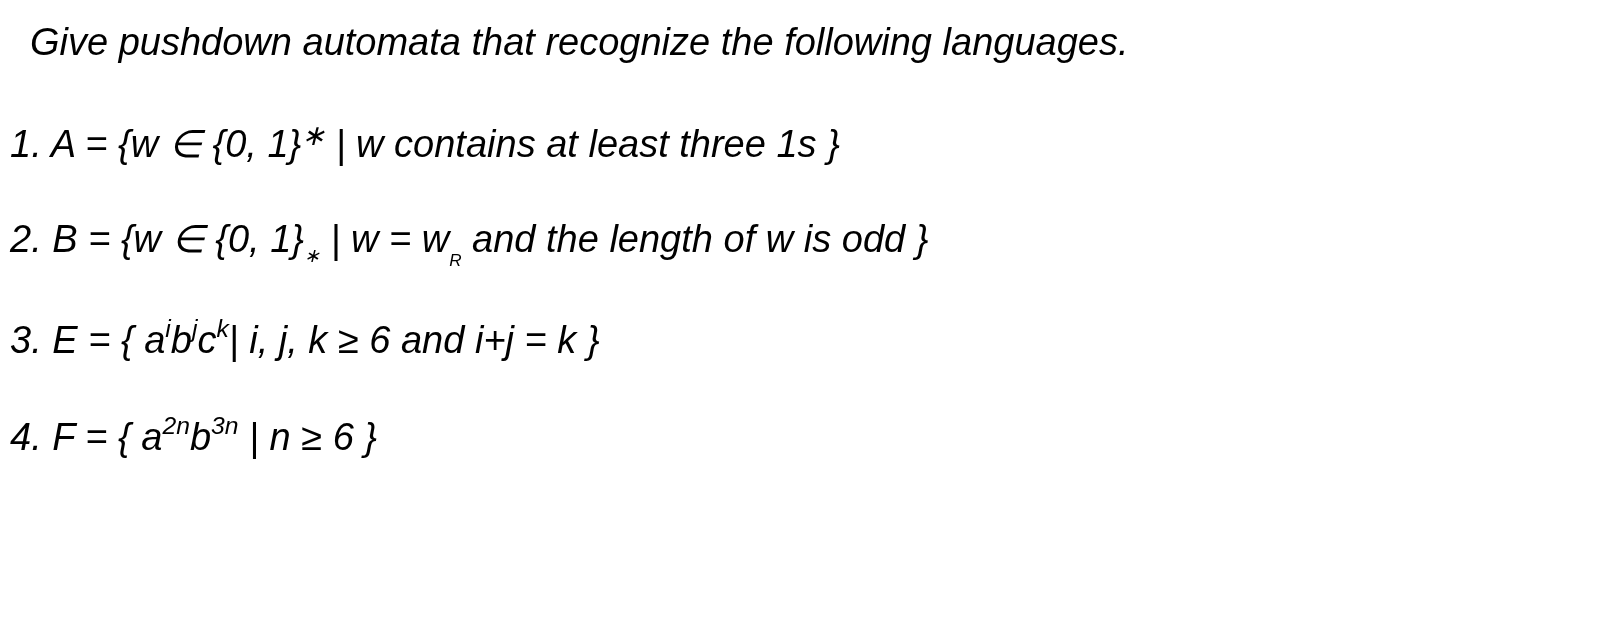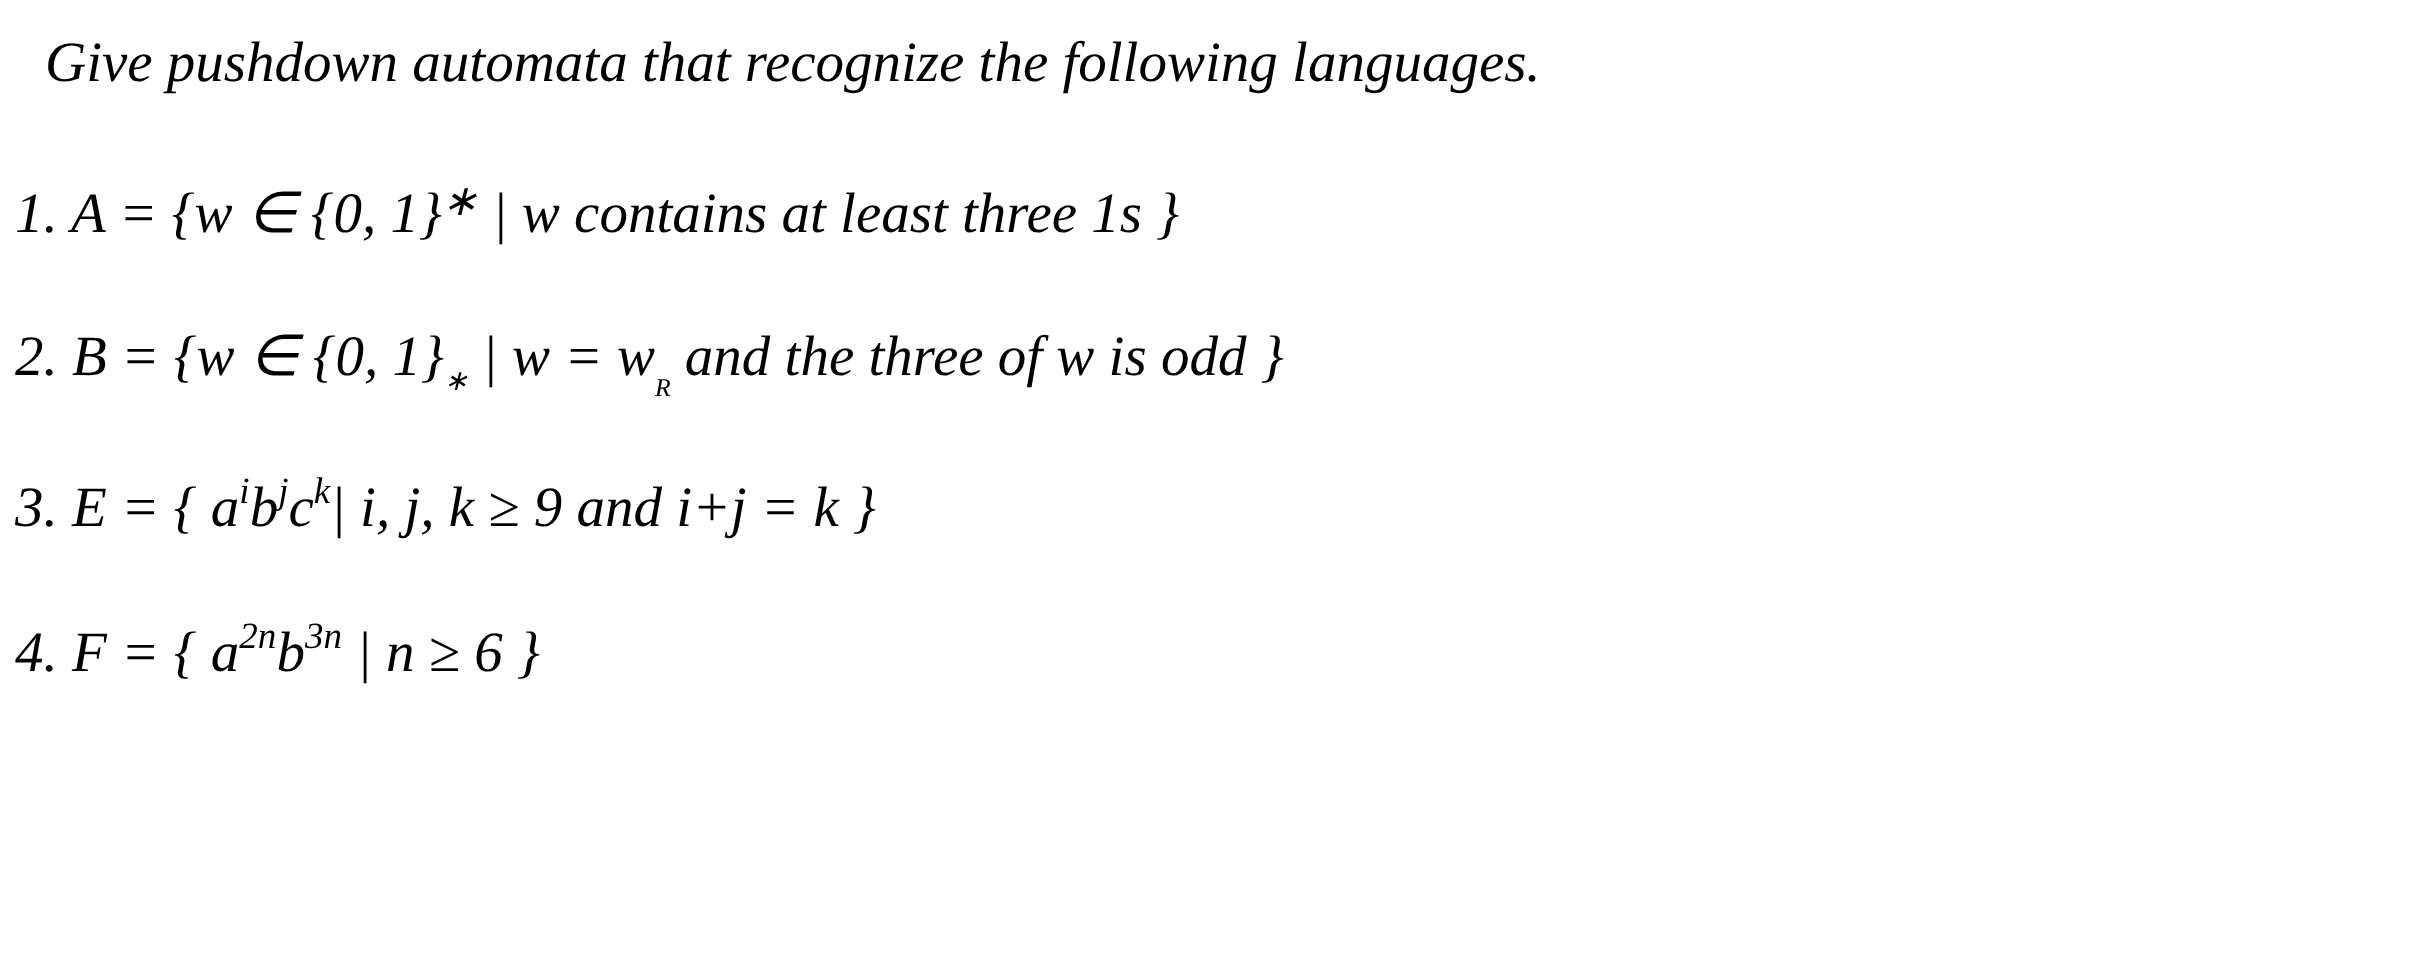--- a/index.html
+++ b/index.html
@@ -1,19 +1,18 @@
 <!DOCTYPE html>
 <html><head>
   <meta charset="utf-8">
   <style>
     * {
       margin: 0;
       padding: 0;
       box-sizing: border-box;
-      font-family: Liberation Serif, serif;
     }
     body {
       background: #ffffff;
       font-family: "Comic Sans MS", "Comic Sans", cursive, sans-serif;
       font-size: 38px;
       color: #000000;
       padding: 20px 10px;
       width: 1615px;
       height: 638px;
       font-style: italic;
@@ -48,22 +47,22 @@
 </head>
 <body>
 
 <div class="intro">Give pushdown automata that recognize the following languages.</div>
 
 <div class="problem">
   <span>1. </span><span>A = {w </span><span>∈</span><span> {0, 1}</span><span class="sup" style="font-size:0.75em;top:2px;">∗</span><span> | w contains at least three 1s }</span>
 </div>
 
 <div class="problem">
-  <span>2. </span><span>B = {w </span><span>∈</span><span> {0, 1}</span><span class="smalldot">∗</span><span> | w = w</span><span class="sub">R</span><span> and the three of w is odd }</span>
+  <span>2. </span><span>B = {w </span><span>∈</span><span> {0, 1}</span><span class="smalldot">∗</span><span> | w = w</span><span class="sub">R</span><span> and the length of w is odd }</span>
 </div>
 
 <div class="problem">
-  <span>3. </span><span>E = { a</span><span class="sup">i</span><span>b</span><span class="sup">j</span><span>c</span><span class="sup">k</span><span>| i, j, k ≥ 9 and i+j = k }</span>
+  <span>3. </span><span>E = { a</span><span class="sup">i</span><span>b</span><span class="sup">j</span><span>c</span><span class="sup">k</span><span>| i, j, k ≥ 6 and i+j = k }</span>
 </div>
 
 <div class="problem" style="margin-bottom:0;">
   <span>4. </span><span>F = { a</span><span class="sup">2n</span><span>b</span><span class="sup">3n</span><span> | n ≥ 6 }</span>
 </div>
 
 </body></html>

